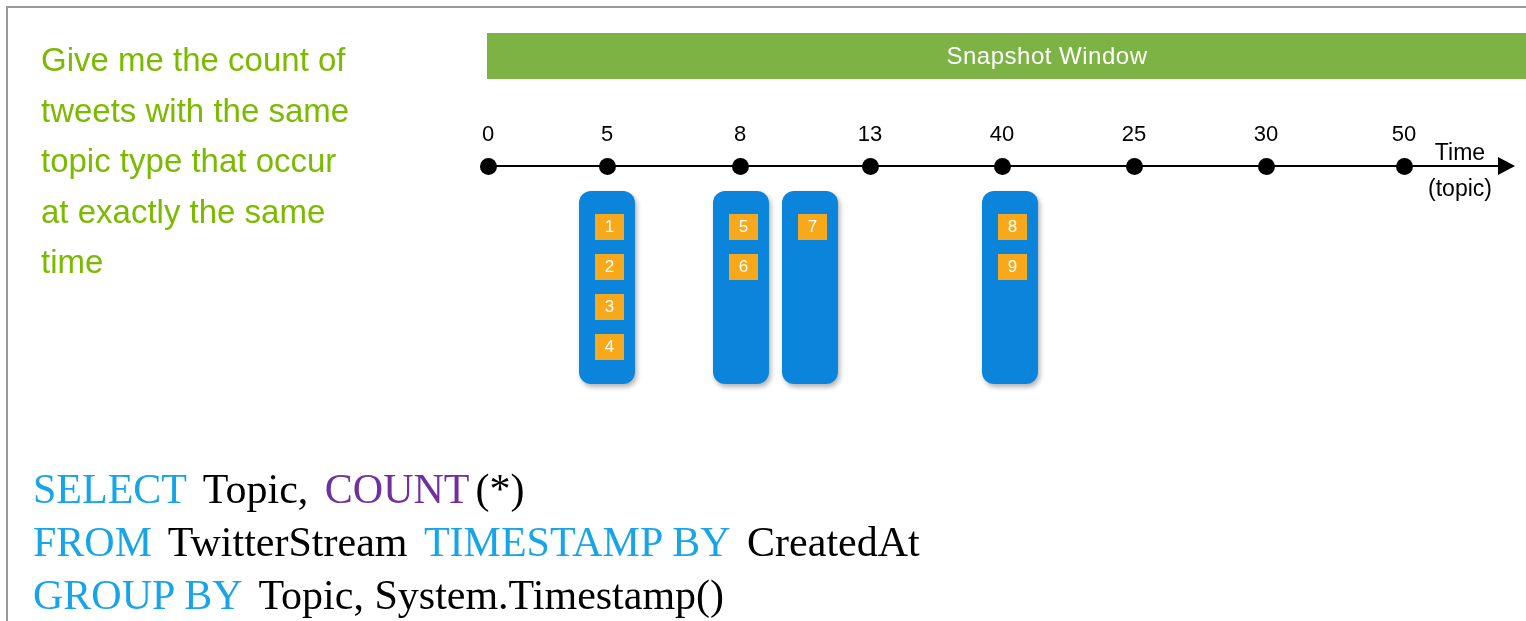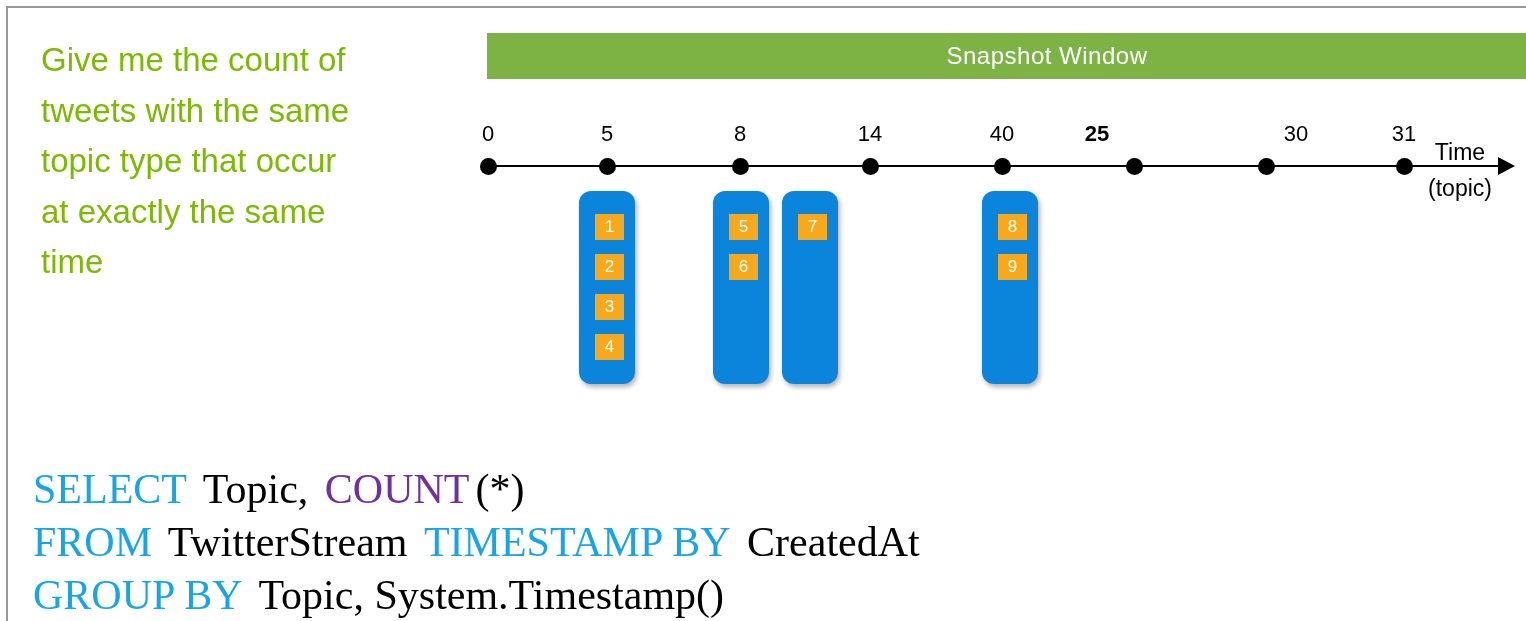--- a/index.html
+++ b/index.html
@@ -129,29 +129,29 @@
   <div>
     <div class="axis-line"></div>
     <div class="arrowhead"></div>
     <div id="ticks">
         <div class="tick-label" style="left: 447px;">0</div>
         <div class="tick-dot" style="left: 469px;"></div>
         <div class="tick-label" style="left: 566px;">5</div>
         <div class="tick-dot" style="left: 588px;"></div>
         <div class="tick-label" style="left: 699px;">8</div>
         <div class="tick-dot" style="left: 721px;"></div>
-        <div class="tick-label" style="left: 829px;">14</div>
+        <div class="tick-label" style="left: 829px;">13</div>
         <div class="tick-dot" style="left: 851px;"></div>
         <div class="tick-label" style="left: 961px;">40</div>
         <div class="tick-dot" style="left: 983px;"></div>
-        <div class="tick-label" style="left: 1056px; font-weight: bold;">25</div>
+        <div class="tick-label" style="left: 1093px;">25</div>
         <div class="tick-dot" style="left: 1115px;"></div>
-        <div class="tick-label" style="left: 1255px;">30</div>
+        <div class="tick-label" style="left: 1225px;">30</div>
         <div class="tick-dot" style="left: 1247px;"></div>
-        <div class="tick-label" style="left: 1363px;">31</div>
+        <div class="tick-label" style="left: 1363px;">50</div>
         <div class="tick-dot" style="left: 1385px;"></div>
       </div>
     <div class="time-label">
       <div>Time</div>
       <div>(topic)</div>
     </div>
   </div>
 
   <div id="groups">
       <div class="event-box" style="left: 568px;">

